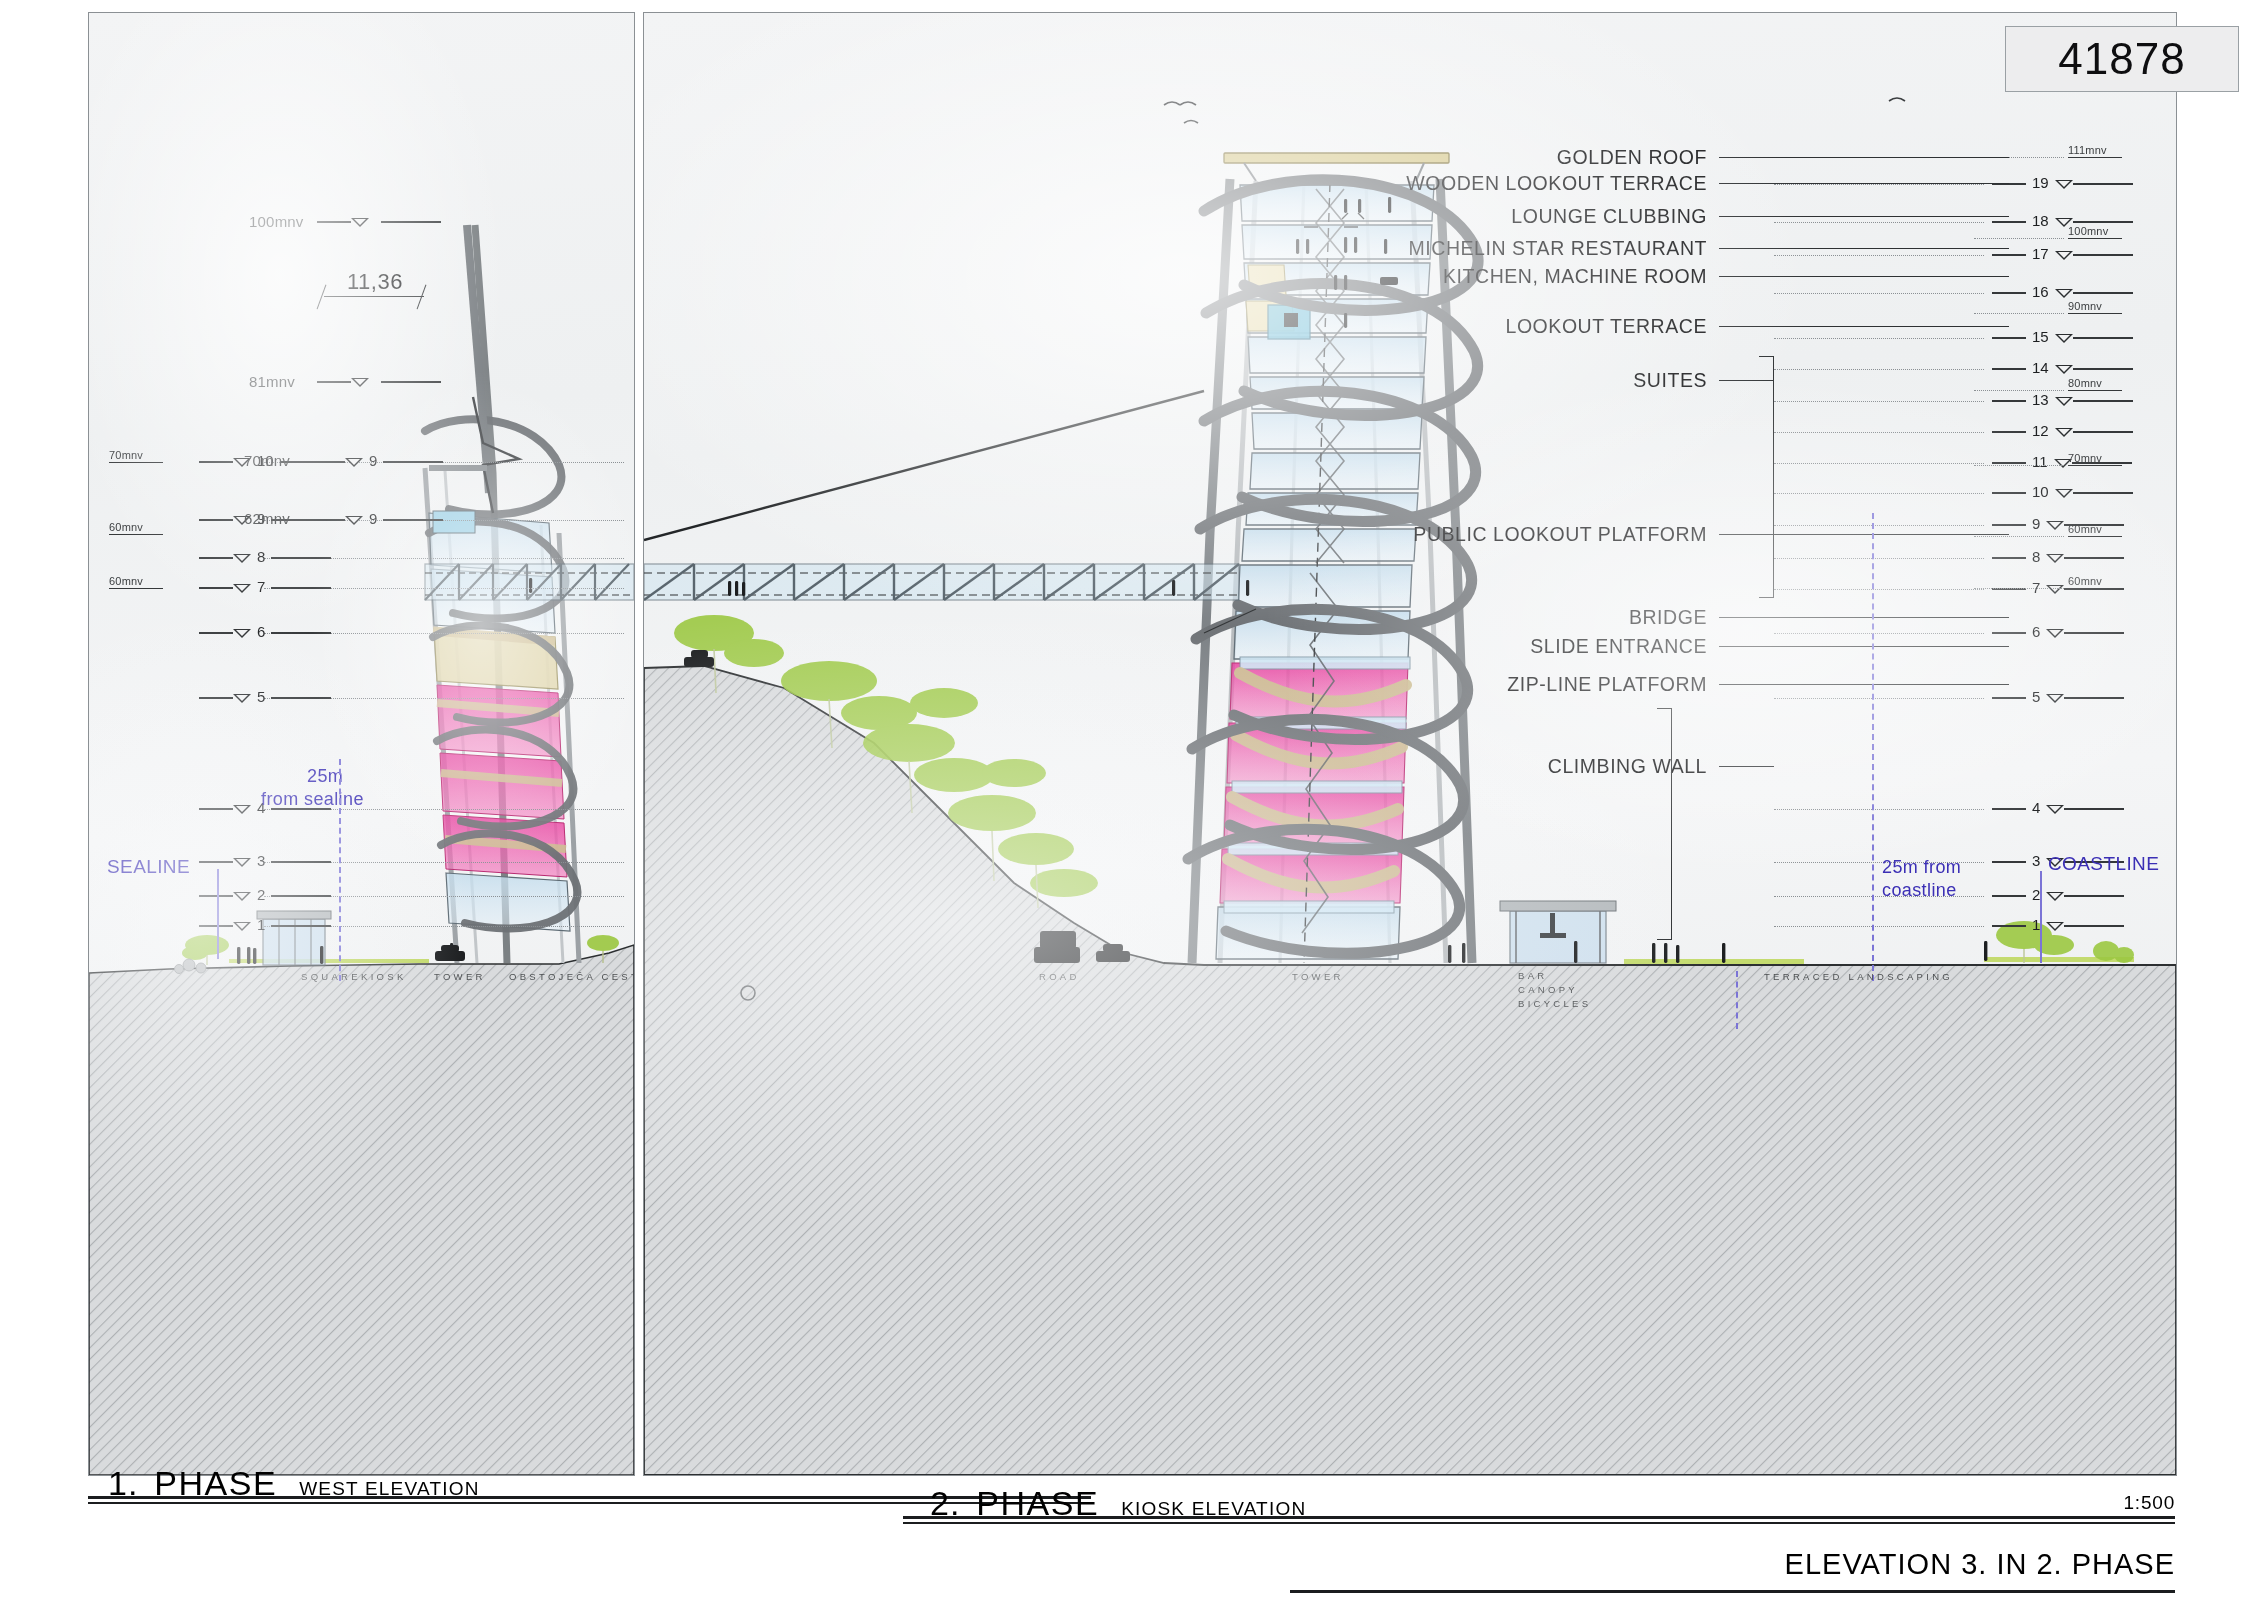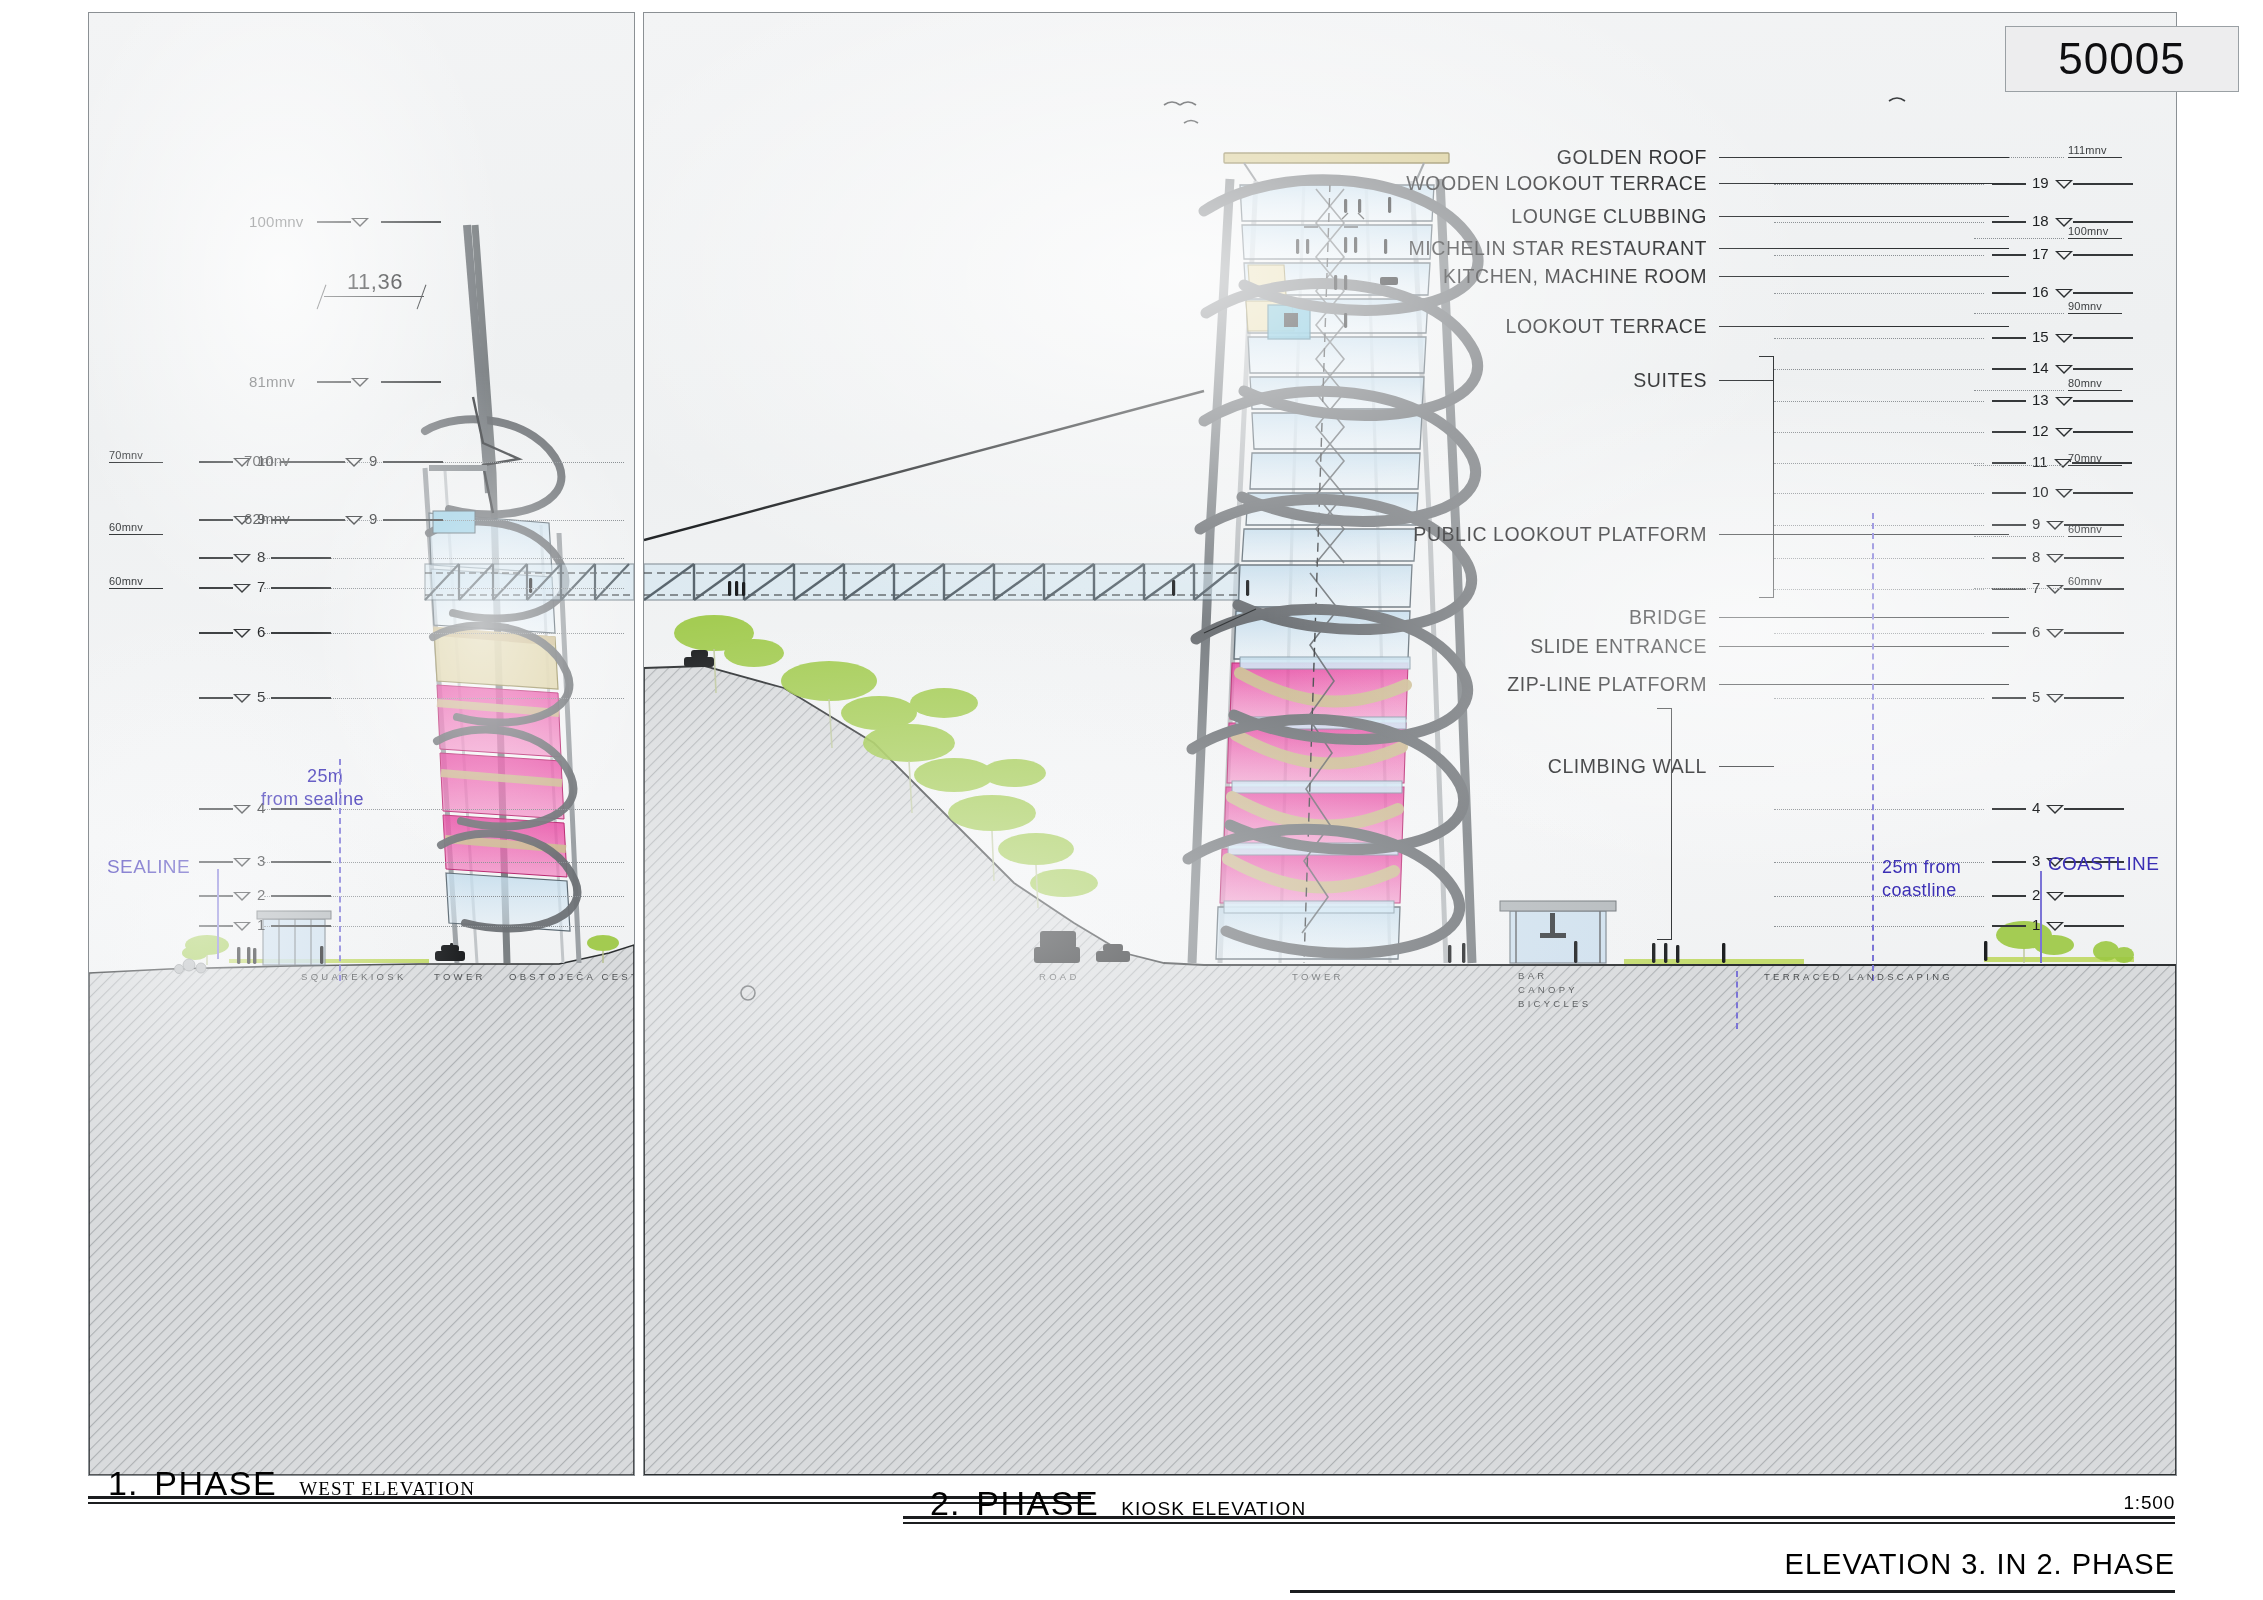--- a/index.html
+++ b/index.html
@@ -57,21 +57,21 @@
 
   
   .gtag{position:absolute;font-size:9.5px;color:#4d5052;letter-spacing:3.3px;white-space:nowrap;}
 </style>
 </head>
 <body>
 
 <div id="sheet">
 
   <div id="projnum">
-    <span>50005</span>
+    <span>41878</span>
   </div>
 
   <div id="panelL" class="panel">
     <svg width="545" height="1462" viewBox="0 0 545 1462" style="position:absolute;left:0;top:0;">
       <defs>
         <pattern id="hatchL" width="8" height="8" patternTransform="rotate(45)" patternUnits="userSpaceOnUse">
           <rect width="8" height="8" fill="#d9dbdd"></rect>
             <line x1="0" y1="0" x2="0" y2="8" stroke="#aeb1b4" stroke-width="2.2"></line>
         </pattern>
         <linearGradient id="glsL" x1="0" y1="0" x2="0" y2="1">
@@ -734,21 +734,21 @@
 
   <div class="rule" style="left:88px;top:1496px;width:1003px;height:3px;"></div>
   <div class="rule" style="left:88px;top:1502px;width:1003px;height:1.6px;"></div>
   <div class="rule" style="left:903px;top:1516px;width:1272px;height:3px;"></div>
   <div class="rule" style="left:903px;top:1522px;width:1272px;height:1.6px;"></div>
   <div class="rule" style="left:1290px;top:1590px;width:885px;height:3px;"></div>
 
   <div style="position:absolute;left:108px;top:1464px;display:flex;align-items:baseline;gap:16px;">
     <span class="ttl-num">1.</span>
     <span class="ttl-ph">PHASE</span>
-    <span class="ttl-sub" style="margin-left:6px;font-family:Liberation Serif, serif;">WEST ELEVATION</span>
+    <span class="ttl-sub" style="margin-left:6px;">WEST ELEVATION</span>
   </div>
 
   <div style="position:absolute;left:930px;top:1484px;display:flex;align-items:baseline;gap:16px;">
     <span class="ttl-num">2.</span>
     <span class="ttl-ph">PHASE</span>
     <span class="ttl-sub" style="margin-left:6px;">KIOSK ELEVATION</span>
   </div>
 
   <div style="position:absolute;right:88px;top:1492px;font-size:19px;color:#000;letter-spacing:.8px;">1:500</div>
 

